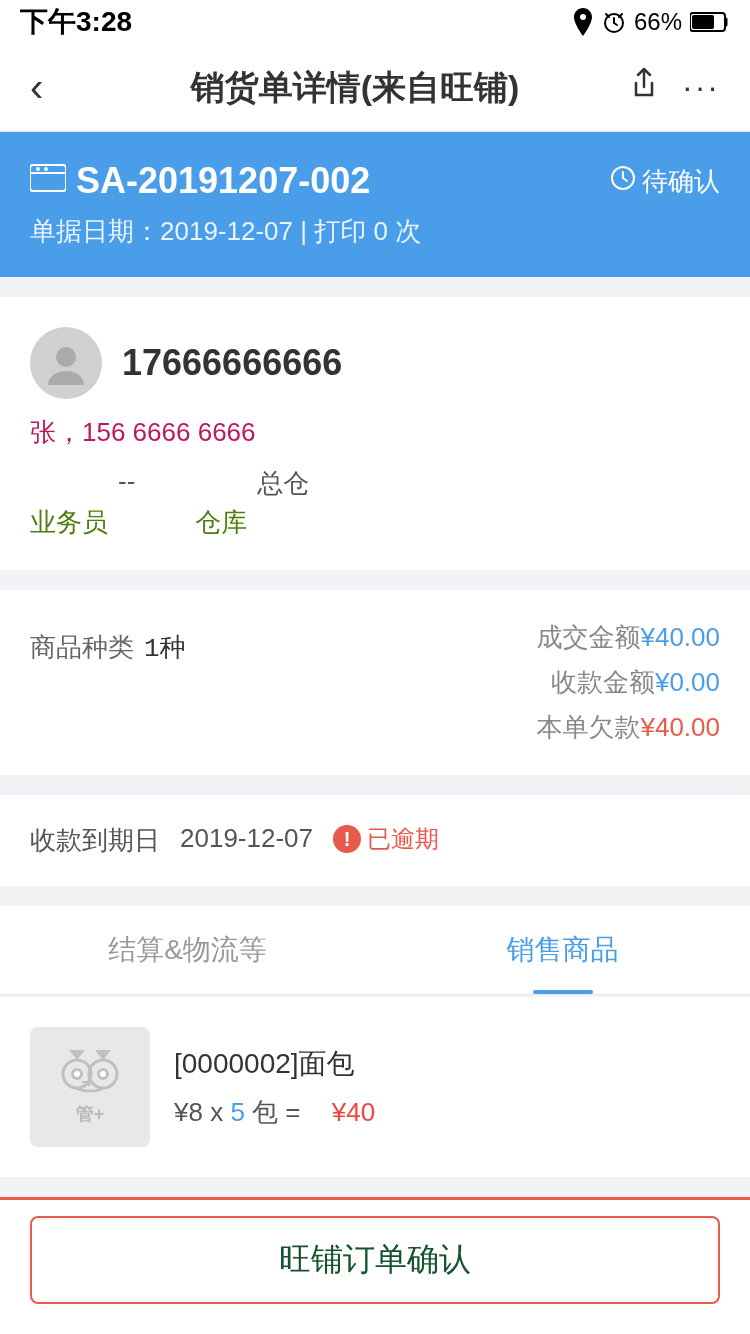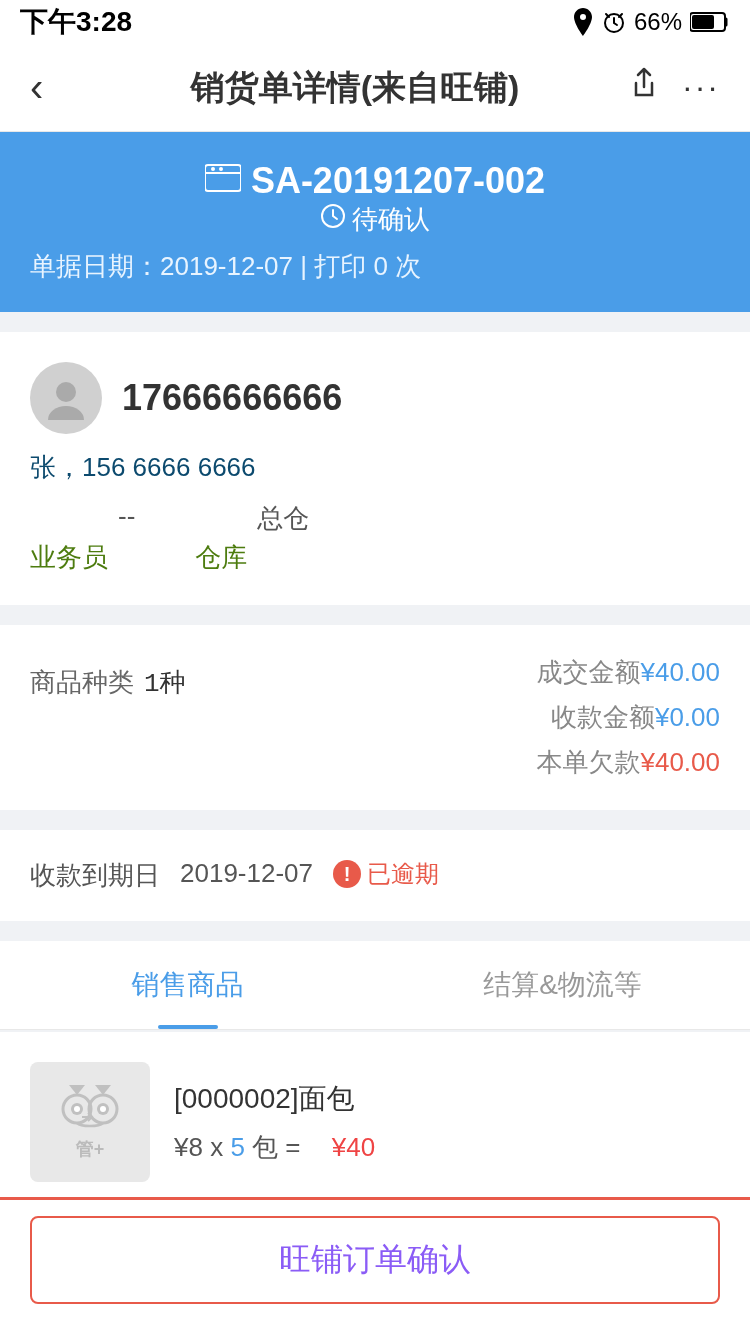--- a/index.html
+++ b/index.html
@@ -70,21 +70,20 @@
     .order-header {
       background: #4a9de8;
       padding: 28px 30px 28px 30px;
       margin-bottom: 0;
     }
     .order-header-top {
       display: flex;
       justify-content: space-between;
       align-items: center;
       margin-bottom: 12px;
-      flex-direction: column;
     }
     .order-id {
       font-size: 36px;
       font-weight: bold;
       color: #fff;
       display: flex;
       align-items: center;
       gap: 10px;
     }
     .order-status {
@@ -307,21 +306,21 @@
       padding: 16px 30px 30px;
       border-top: 3px solid #e85a4a;
     }
     .confirm-btn {
       width: 100%;
       height: 88px;
       background: #fff;
       border: 2px solid #e85a4a;
       border-radius: 8px;
       font-size: 32px;
-      color: #8b5cf6;
+      color: #14532d;
       cursor: pointer;
       display: flex;
       align-items: center;
       justify-content: center;
       font-weight: 500;
     }
   </style>
 </head>
 <body>
 
@@ -390,21 +389,21 @@
 <div class="customer-card">
   <div class="customer-top">
     <div class="customer-avatar">
       <svg width="44" height="44" viewBox="0 0 44 44">
         <circle cx="22" cy="16" r="10" fill="#aaa"></circle>
         <ellipse cx="22" cy="44" rx="18" ry="14" fill="#aaa"></ellipse>
       </svg>
     </div>
     <div class="customer-phone">17666666666</div>
   </div>
-  <div class="customer-name" style="font-size:26px;color:#0c4a6e;margin-bottom:16px;">张，156 6666 6666</div>
+  <div class="customer-name" style="font-size:26px;color:#be185d;margin-bottom:16px;">张，156 6666 6666</div>
   <div class="customer-meta">
     <div class="meta-item">
       <span class="meta-label">业务员</span>
       <span>--</span>
     </div>
     <div class="meta-item">
       <span class="meta-label">仓库</span>
       <span>总仓</span>
     </div>
   </div>
@@ -436,26 +435,26 @@
 <div class="due-card">
   <span>收款到期日</span>
   <span>2019-12-07</span>
   <div class="overdue-badge">
     <div class="overdue-icon">!</div>
     <span>已逾期</span>
   </div>
 </div>
 
 <div class="tab-bar">
+  <div class="tab-item">
+    <span>结算&amp;物流等</span>
+  </div>
   <div class="tab-item active">
     <span>销售商品</span>
     <div class="tab-underline"></div>
-  </div>
-  <div class="tab-item">
-    <span>结算&amp;物流等</span>
   </div>
 </div>
 
 <div class="product-list">
   <div class="product-item">
     <div class="product-thumbnail">
       <div class="product-thumbnail-inner">
         <svg width="70" height="50" viewBox="0 0 70 50">
           <circle cx="22" cy="26" r="14" fill="none" stroke="#c0c0c0" stroke-width="3"></circle>
           <circle cx="48" cy="26" r="14" fill="none" stroke="#c0c0c0" stroke-width="3"></circle>

